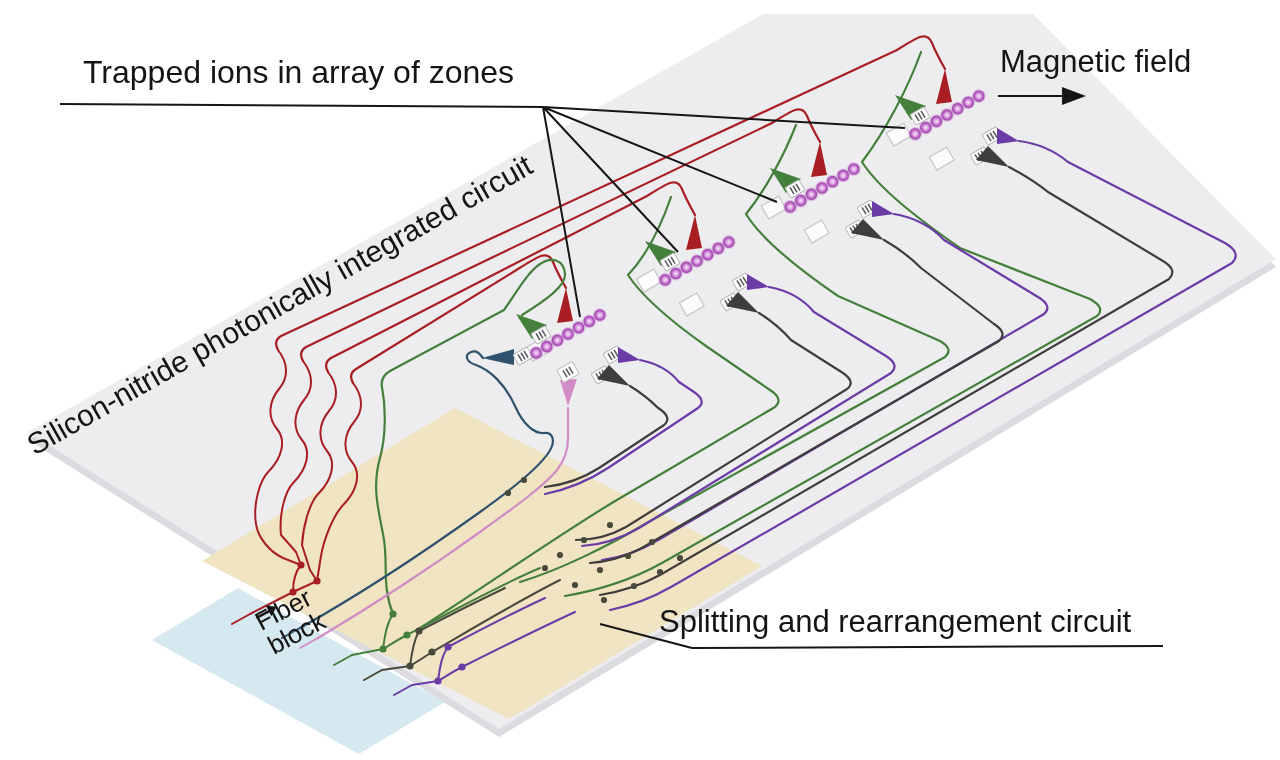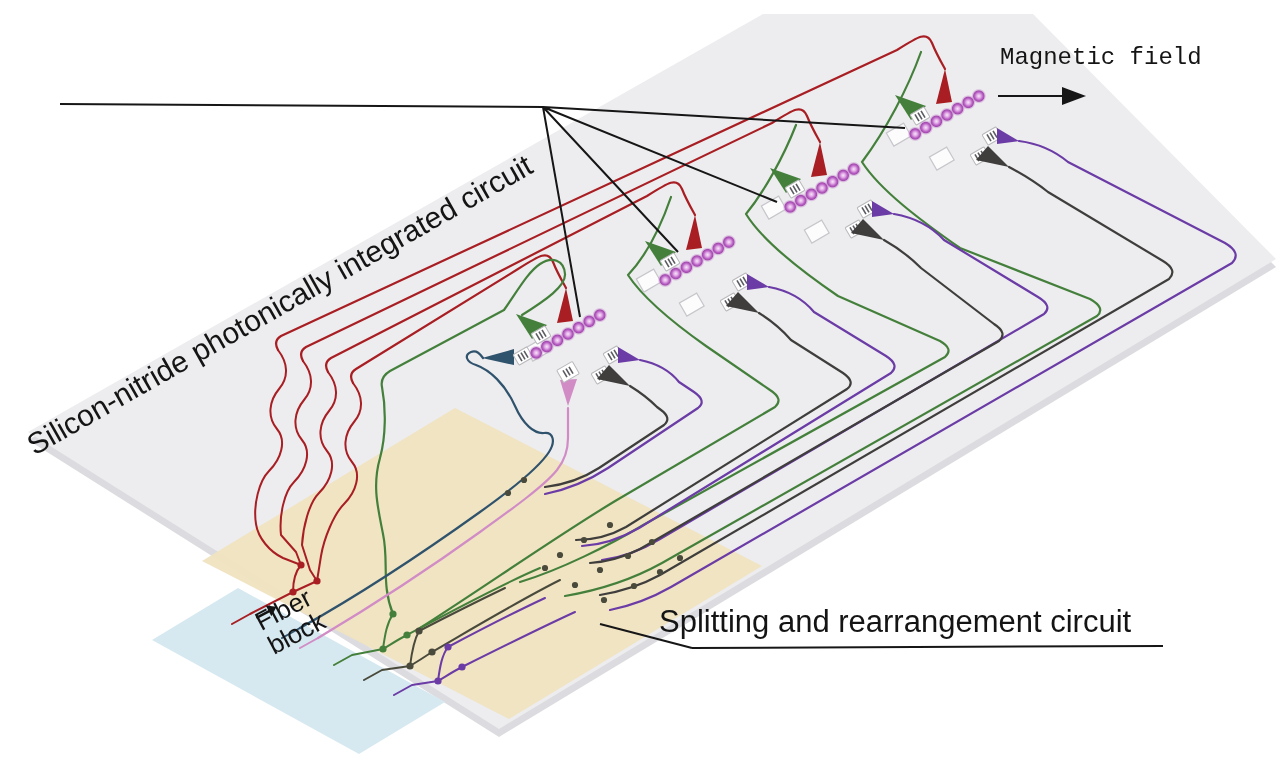--- a/index.html
+++ b/index.html
@@ -15,21 +15,21 @@
   .s-pink{stroke:var(--pink);}  .f-pink{fill:var(--pink);}
   .s-purple{stroke:var(--purple);} .f-purple{fill:var(--purple);}
   .s-dark{stroke:var(--dark);}  .f-dark{fill:var(--dark);}
   .s-olive{stroke:var(--olive);} .f-olive{fill:var(--olive);}
   .coupler rect{fill:#ffffff;stroke:#b8b8bc;stroke-width:1;}
   .coupler .stripes{stroke:#5b5b62;stroke-width:1.6;fill:none;}
   .pbox{fill:#fcfcfd;stroke:#c6c6cb;stroke-width:1.2;}
   .ann{stroke:#161616;stroke-width:2;fill:none;}
   .lbl{position:absolute;white-space:nowrap;color:#141414;}
   #lbl-trapped{left:83px;top:54px;font-size:32px;}
-  #lbl-magnetic{left:1000px;top:44px;font-size:24px;font-family:Liberation Mono, monospace;}
+  #lbl-magnetic{left:1000px;top:44px;font-size:31px;}
   #lbl-splitting{left:659px;top:604px;font-size:31px;}
   #lbl-chip{left:38px;top:428px;font-size:30px;transform:rotate(-29.6deg);transform-origin:0 100%;}
   #lbl-fiber{left:250px;top:610px;font-size:26px;transform:rotate(-28deg);transform-origin:0 0;
              line-height:1.05;text-align:left;}
   #lbl-fiber .arrow-wrap{margin:0 0 2px 6px;}
 </style>
 </head>
 <body>
 
 <div id="stage">
@@ -264,20 +264,21 @@
     <path class="ann" stroke-width="1.8" d="M543,107 L580,317 M543,107 L678,252 M543,107 L777,202 M543,107 L905,128"></path>
     <path class="ann" d="M692,648 L1163,646"></path>
     <path class="ann" stroke-width="1.8" d="M600,624 L692,648"></path>
     <g>
       <path class="ann" stroke-width="4" d="M998,96 L1062,96"></path>
       <polygon fill="#161616" points="1062,87 1086,96 1062,105"></polygon>
     </g>
   </g>
 </svg>
 
+<div class="lbl" id="lbl-trapped">Trapped ions in array of zones</div>
 
 <div class="lbl" id="lbl-magnetic">Magnetic field</div>
 
 <div class="lbl" id="lbl-chip">Silicon-nitride photonically integrated circuit</div>
 
 <div class="lbl" id="lbl-splitting">Splitting and rearrangement circuit</div>
 
 <div class="lbl" id="lbl-fiber">
   <div class="arrow-wrap">
     <svg width="26" height="16" viewBox="0 0 26 16">

